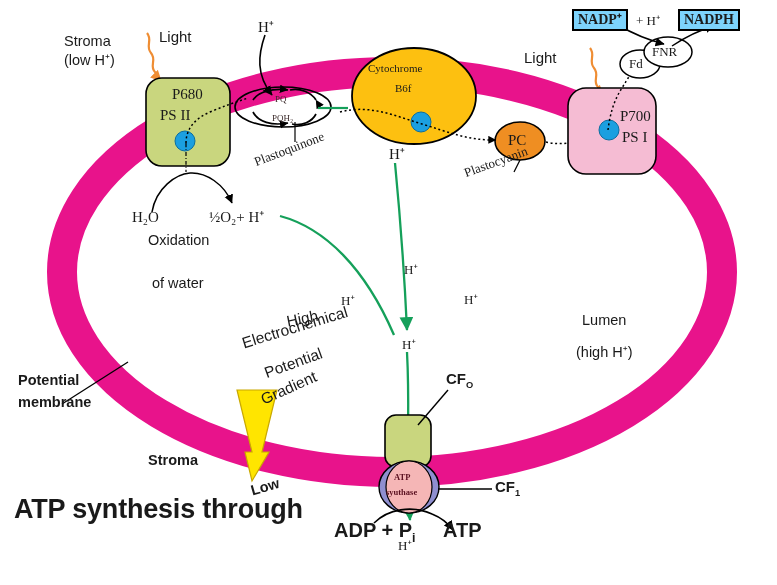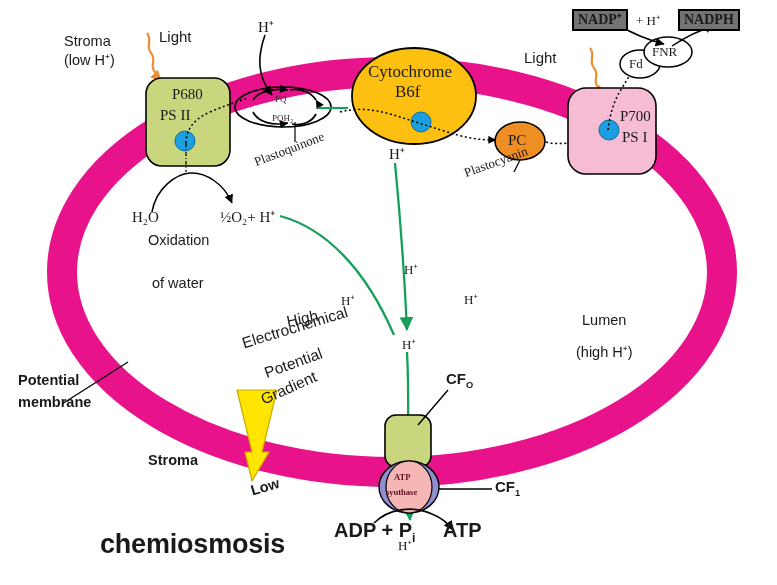--- a/index.html
+++ b/index.html
@@ -13,33 +13,33 @@
   svg#scene{position:absolute;left:0;top:0;width:777px;height:585px;}
 
   .lbl{position:absolute;white-space:nowrap;line-height:1.22;}
   .serif{font-family:"Liberation Serif", serif;}
   .sans{font-family:"Liberation Sans", sans-serif;}
 
   .t-stroma{font-size:14.5px;}
   .t-title{font-size:27px;font-weight:700;letter-spacing:-0.2px;}
   .t-light{font-size:15px;}
   .t-ps{font-size:15px;}
-  .t-cyt{font-size:17px;}
+  .t-cyt{font-size:11px;}
   .t-small{font-size:13px;}
   .t-tiny{font-size:9px;}
   .t-h{font-size:15px;}
   .t-hsm{font-size:13px;}
   .t-bold{font-weight:700;font-size:14.5px;}
   .t-grad{font-size:15.5px;}
   .t-nadp{font-size:14px;font-weight:700;}
   .t-cf{font-size:15px;font-weight:700;}
   .t-adp{font-size:20px;font-weight:700;}
 
   .yellowbox{
-    background:#737373;border:2px solid #000;
+    background:#7dd3fc;border:2px solid #000;
     padding:0px 4px 1px 4px;display:inline-block;
   }
   sub{font-size:0.62em;vertical-align:sub;line-height:0;}
 
   .rot-plq{transform:rotate(-21deg);transform-origin:left top;}
   .rot-pcy{transform:rotate(-20deg);transform-origin:left top;}
   .rot-g1{transform:rotate(-11deg);transform-origin:left top;}
   .rot-g2{transform:rotate(-17deg);transform-origin:left top;}
   .rot-g3{transform:rotate(-20deg);transform-origin:left top;}
   .rot-g4{transform:rotate(-24deg);transform-origin:left top;}
@@ -235,21 +235,21 @@
   <div class="lbl serif t-small" style="left:636px;top:13px;">
     <span>+ H⁺</span>
   </div>
   <div class="lbl serif t-nadp yellowbox" style="left:678px;top:9px;">
     <span>NADPH</span>
   </div>
 
   <div class="lbl serif t-h" style="left:132px;top:208px;">
     <span>H₂O</span>
   </div>
-  <div class="lbl serif t-h" style="left:220px;top:208px;">
+  <div class="lbl serif t-h" style="left:209px;top:208px;">
     <span>½O₂+ H⁺</span>
   </div>
   <div class="lbl sans t-stroma" style="left:148px;top:232px;">
     <span>Oxidation</span>
   </div>
   <div class="lbl sans t-stroma" style="left:152px;top:255px;margin-top:20px;">
     <span>of water</span>
   </div>
 
   <div class="lbl serif t-hsm" style="left:341px;top:293px;">
@@ -318,17 +318,17 @@
     <span>H⁺</span>
   </div>
 
   <div class="lbl sans t-adp" style="left:334px;top:518px;">
     <span>ADP + P</span><sub>i</sub>
   </div>
   <div class="lbl sans t-adp" style="left:443px;top:518px;">
     <span>ATP</span>
   </div>
 
-  <div class="lbl sans t-title" style="left:100px;top:528px;">
-    <span>chemiosmosis</span>
+  <div class="lbl sans t-title" style="left:14px;top:493px;">
+    <span>ATP synthesis through</span>
   </div>
 
 </div>
 
 </body></html>

